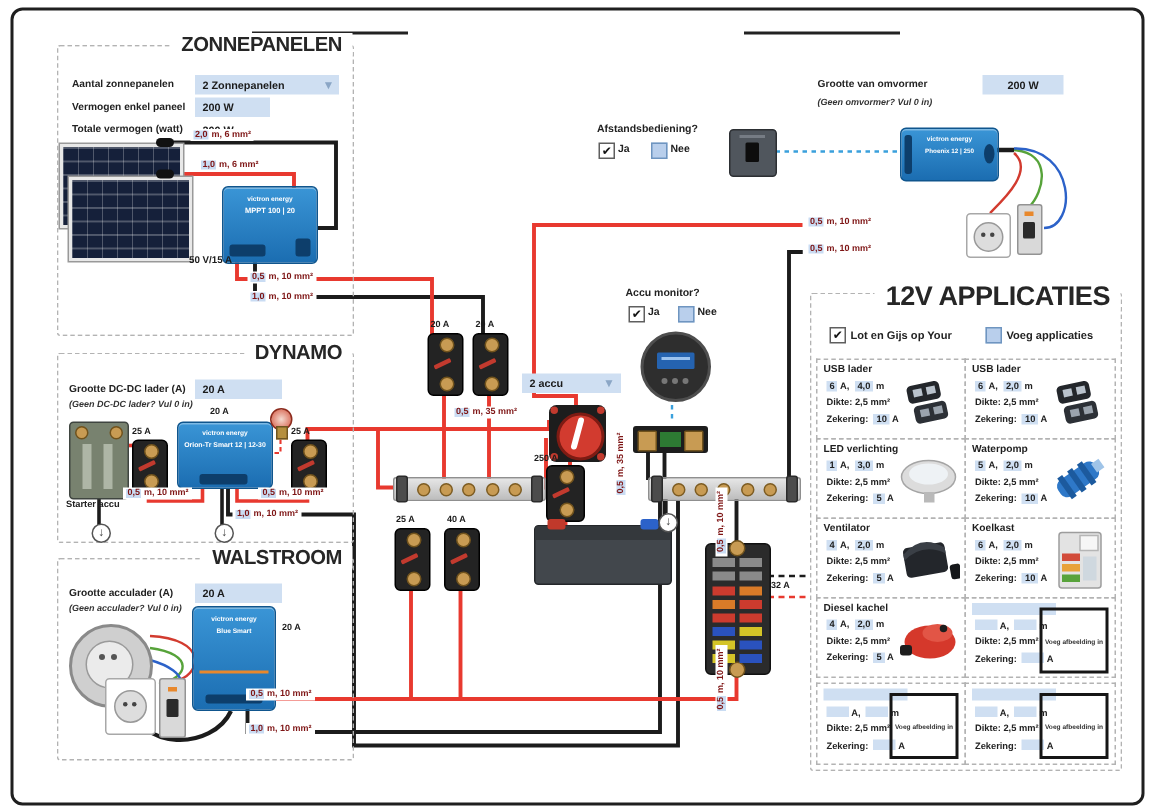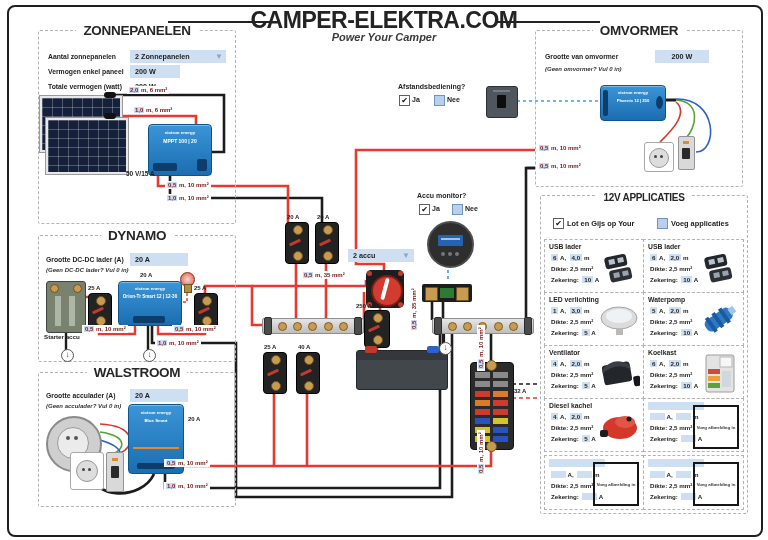--- a/index.html
+++ b/index.html
@@ -4,21 +4,21 @@
 <style>
   html,body{margin:0;padding:0;background:#fff;}
   #page{position:relative;width:768px;height:540px;background:#fff;font-family:"Liberation Sans",sans-serif;overflow:hidden;}
   .frame{position:absolute;left:7px;top:5px;width:752px;height:528px;border:2.5px solid #1f1f1f;border-radius:8px;}
   
   .hline{position:absolute;height:0;border-top:2.5px solid #222;top:21px;}
   .title{position:absolute;left:0;right:0;top:7px;text-align:center;font-size:23px;font-weight:800;letter-spacing:-0.5px;color:#232323;}
   .subtitle{position:absolute;left:0;right:0;top:31px;text-align:center;font-size:11px;font-style:italic;font-weight:600;color:#3a3a3a;}
   
   .box{position:absolute;border:1.6px dashed #b3b3b3;border-radius:2px;}
-  .btitle{position:absolute;left:0;right:0;top:-10px;text-align:center;}
+  .btitle{position:absolute;left:0;right:0;top:-10px;text-align:right;}
   .btitle span{background:#fff;padding:0 7px;font-weight:800;font-size:13.5px;letter-spacing:-0.3px;color:#262626;}
   .lab{position:absolute;font-size:6.8px;font-weight:600;color:#222;white-space:nowrap;}
   .hint{position:absolute;font-size:6px;font-style:italic;font-weight:600;color:#333;white-space:nowrap;}
   .val{position:absolute;background:#cfdff2;font-size:7.2px;font-weight:700;color:#1b1b1b;padding:2px 5px;white-space:nowrap;}
   .val.plain{background:transparent;}
   .tri{color:#8ba6c6;font-size:8px;position:absolute;}
   
   .wl{position:absolute;font-size:6px;font-weight:700;color:#7e1515;background:#fff;padding:0 2px;white-space:nowrap;line-height:8px;}
   .wl b{background:#c9dcf3;padding:0 1px;font-weight:700;}
   .wl.vert{transform-origin:0 0;transform:rotate(-90deg);}
@@ -53,22 +53,20 @@
   svg.wires{position:absolute;left:0;top:0;pointer-events:none;}
 </style>
 </head>
 <body>
 
 <div id="page">
   <div class="frame"></div>
 
   <div class="hline" style="left:168px;width:104px;"></div>
   <div class="hline" style="left:496px;width:104px;"></div>
-  <div class="title">CAMPER-ELEKTRA.COM</div>
-  <div class="subtitle">Power Your Camper</div>
 
   <svg class="wires" width="768" height="540">
 
     <path d="M113,95 H224 V152 H212" fill="none" stroke="#1c1c1c" stroke-width="2.6"></path>
     <path d="M170,175 V198 H322 V224" fill="none" stroke="#1c1c1c" stroke-width="2.6"></path>
     <path d="M535,168 H526 V168 H526 V325" fill="none" stroke="#1c1c1c" stroke-width="2.6"></path>
     <path d="M535,168 H526" fill="none" stroke="#1c1c1c" stroke-width="2.6"></path>
     <path d="M66,332 V350" fill="none" stroke="#1c1c1c" stroke-width="2.4"></path>
     <path d="M148,326 V350" fill="none" stroke="#1c1c1c" stroke-width="2.4"></path>
     <path d="M152,326 V343 H236 V497 H452 V334" fill="none" stroke="#1c1c1c" stroke-width="2.6"></path>
@@ -202,23 +200,20 @@
     <i style="position:absolute;left:5px;top:5px;width:6px;height:3px;background:#e8882c;"></i>
   </div>
   <div class="vic" style="left:128px;top:404px;width:54px;height:68px;">
     <div class="vlbl" style="top:5px;">victron energy</div>
     <div class="vlbl" style="top:13px;font-size:4.4px;">Blue Smart</div>
     <div class="stripe" style="top:42px;"></div>
     <div class="dark" style="left:8px;bottom:4px;width:38px;height:6px;"></div>
   </div>
   <div class="amp" style="left:188px;top:416px;">20 A</div>
 
-  <div class="box" style="left:535px;top:30px;width:206px;height:155px;">
-    <div class="btitle"><span>OMVORMER</span></div>
-  </div>
   <div class="lab" style="left:545px;top:53px;">Grootte van omvormer</div>
   <div class="val" style="left:655px;top:50px;width:44px;text-align:center;">200 W</div>
   <div class="hint" style="left:545px;top:66px;">(Geen omvormer? Vul 0 in)</div>
   <div class="vic" style="left:600px;top:85px;width:64px;height:34px;">
     <div class="vlbl" style="top:4px;">victron energy</div>
     <div class="vlbl" style="top:12px;font-size:4.2px;">Phoenix 12 | 250</div>
     <div class="dark" style="left:2px;top:4px;width:5px;height:26px;"></div>
     <div class="dark" style="right:2px;top:10px;width:7px;height:13px;border-radius:50%;"></div>
   </div>
   <div style="position:absolute;left:644px;top:142px;width:28px;height:28px;background:#fff;border:1.5px solid #a8a8a8;border-radius:3px;">
@@ -361,21 +356,21 @@
   <div class="wl" style="left:164px;top:459px;"><b>0,5</b><span> m, 10 mm²</span></div>
   <div class="wl" style="left:164px;top:482px;"><b>1,0</b><span> m, 10 mm²</span></div>
   <div class="wl" style="left:537px;top:144px;"><b>0,5</b><span> m, 10 mm²</span></div>
   <div class="wl" style="left:537px;top:162px;"><b>0,5</b><span> m, 10 mm²</span></div>
   <div class="wl" style="left:301px;top:271px;"><b>0,5</b><span> m, 35 mm²</span></div>
   <div class="wl vert" style="left:410px;top:332px;"><b>0,5</b><span> m, 35 mm²</span></div>
   <div class="wl vert" style="left:477px;top:371px;"><b>0,5</b><span> m, 10 mm²</span></div>
   <div class="wl vert" style="left:477px;top:476px;"><b>0,5</b><span> m, 10 mm²</span></div>
 
   <div class="box" style="left:540px;top:195px;width:206px;height:317px;">
-    <div class="btitle" style="top:-9px;"><span style="font-size:10px;">12V APPLICATIES</span></div>
+    <div class="btitle" style="top:-9px;"><span style="font-size:18px;">12V APPLICATIES</span></div>
 
     <div class="cb" style="left:12px;top:22px;">✔</div>
     <div class="cblab" style="left:26px;top:23px;font-size:7.4px;">Lot en Gijs op Your</div>
     <div class="cb blue" style="left:116px;top:22px;"></div>
     <div class="cblab" style="left:130px;top:23px;font-size:7.4px;">Voeg applicaties</div>
 
     <div class="cell" style="left:3px;top:43px;width:98px;height:52px;">
       <div class="nm">USB lader</div>
       <div class="ln" style="top:14px;"><b>6</b> <span>A,</span>&nbsp; <b>4,0</b> <span>m</span></div>
       <div class="ln" style="top:25px;"><span>Dikte:</span> <span>2,5 mm²</span></div>

